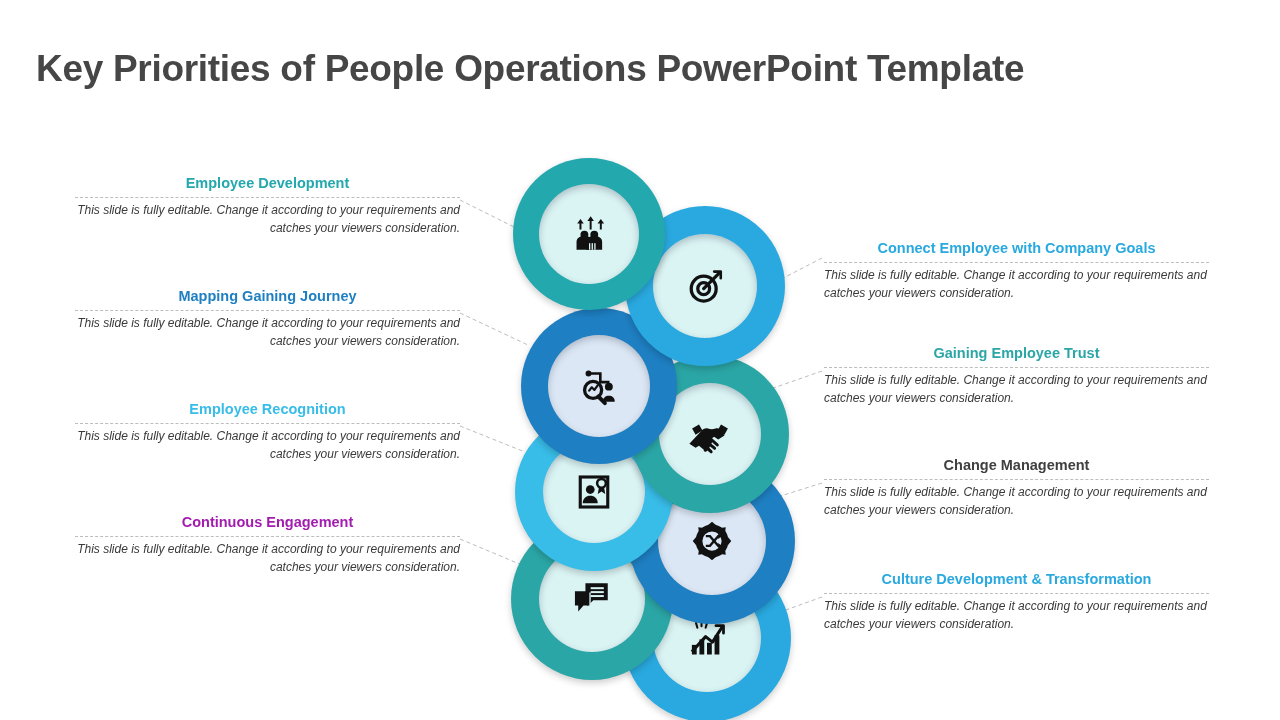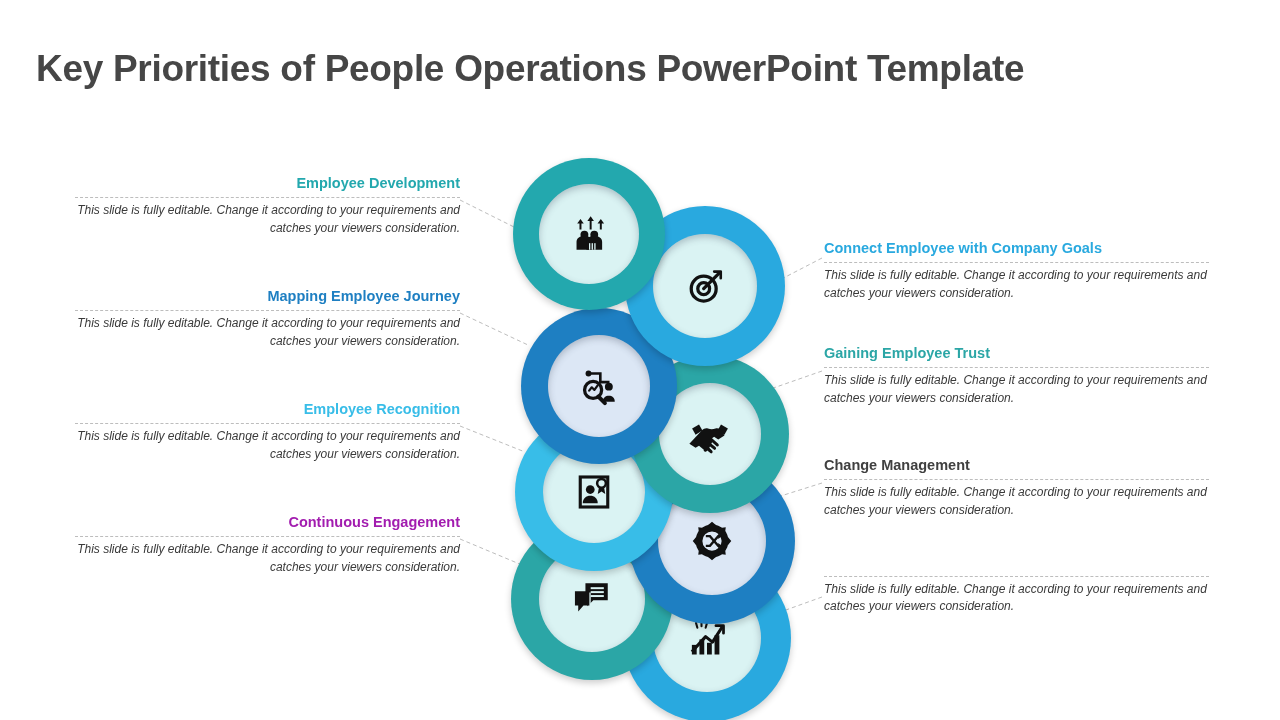--- a/index.html
+++ b/index.html
@@ -19,21 +19,21 @@
   .ring{position:absolute;inset:0;border-radius:50%;
         box-shadow:0 3px 7px rgba(0,0,0,.20);}
   .disc{position:absolute;border-radius:50%;
         box-shadow:inset 0 3px 7px rgba(60,70,90,.30);
         display:flex;align-items:center;justify-content:center;}
   .disc svg{display:block;}
 
   
   .block{position:absolute;width:385px;}
   .block .head{font-size:14.5px;font-weight:bold;line-height:1.2;
-               white-space:nowrap;}
+               white-space:nowrap;text-align:center;}
   .block .rule{height:0;border-top:1px dashed #bdbdbd;margin:5px 0 4px 0;}
   .block .body{font-size:12px;font-style:italic;color:#3a3a3a;
                line-height:1.45;}
   .left{text-align:right;}
   .right{text-align:left;}
 
   
   #leaders{position:absolute;left:0;top:0;width:1280px;height:720px;
            pointer-events:none;}
 </style>
@@ -173,21 +173,21 @@
 
   </div>
 
   <div class="block left" style="left:75px;top:175px;">
     <div class="head" style="color: rgb(35, 168, 174);">Employee Development</div>
     <div class="rule"></div>
     <div class="body">This slide is fully editable. Change it according to your requirements and catches your viewers consideration.</div>
   </div>
 
   <div class="block left" style="left:75px;top:288px;">
-    <div class="head" style="color: rgb(30, 127, 194);">Mapping Employee Journey</div>
+    <div class="head" style="color: rgb(30, 127, 194);">Mapping Gaining Journey</div>
     <div class="rule"></div>
     <div class="body">This slide is fully editable. Change it according to your requirements and catches your viewers consideration.</div>
   </div>
 
   <div class="block left" style="left:75px;top:401px;">
     <div class="head" style="color: rgb(56, 189, 232);">Employee Recognition</div>
     <div class="rule"></div>
     <div class="body">This slide is fully editable. Change it according to your requirements and catches your viewers consideration.</div>
   </div>
 
@@ -209,17 +209,18 @@
     <div class="body">This slide is fully editable. Change it according to your requirements and catches your viewers consideration.</div>
   </div>
 
   <div class="block right" style="left:824px;top:457px;">
     <div class="head" style="color: #404040;">Change Management</div>
     <div class="rule"></div>
     <div class="body">This slide is fully editable. Change it according to your requirements and catches your viewers consideration.</div>
   </div>
 
   <div class="block right" style="left:824px;top:571px;">
+    <div class="head" style="color: rgb(41, 169, 223);">Culture Development &amp; Transformation</div>
     <div class="rule"></div>
     <div class="body">This slide is fully editable. Change it according to your requirements and catches your viewers consideration.</div>
   </div>
 
 </div>
 
 </body></html>

